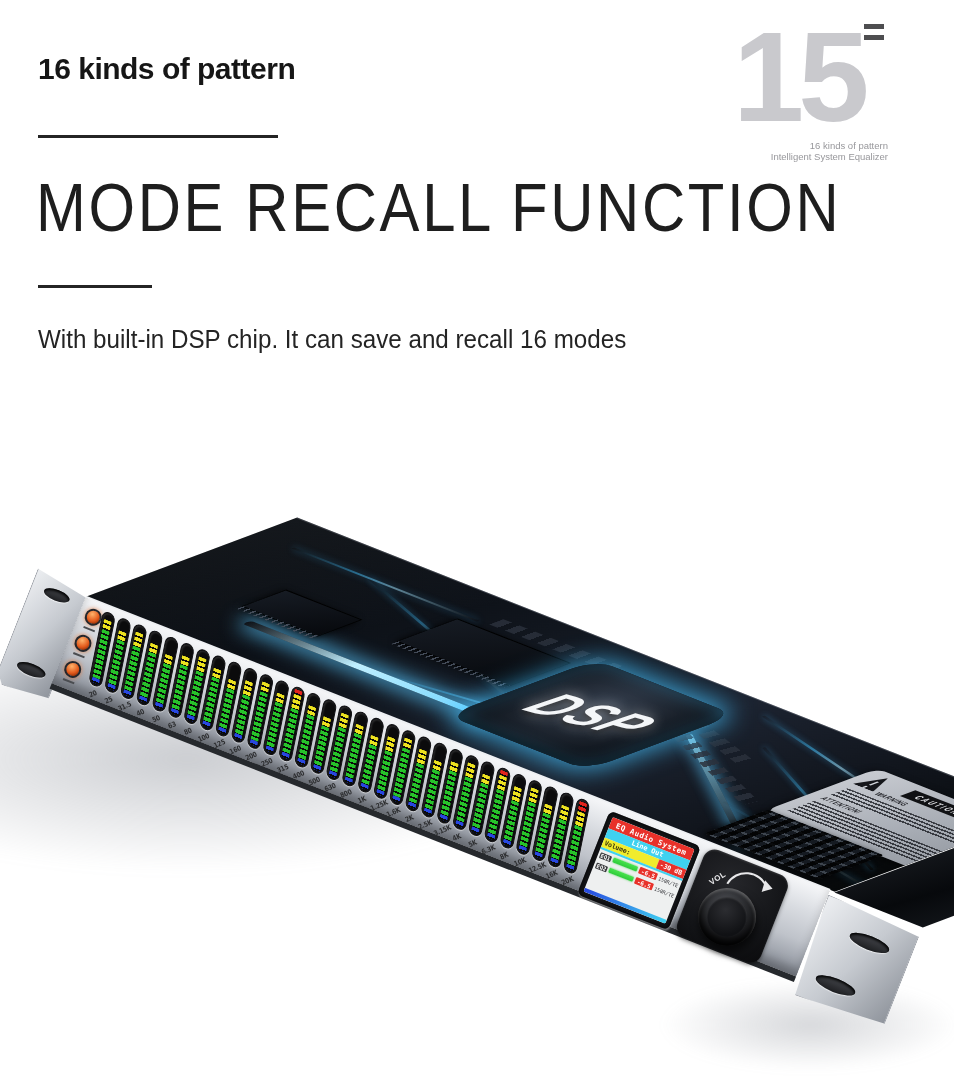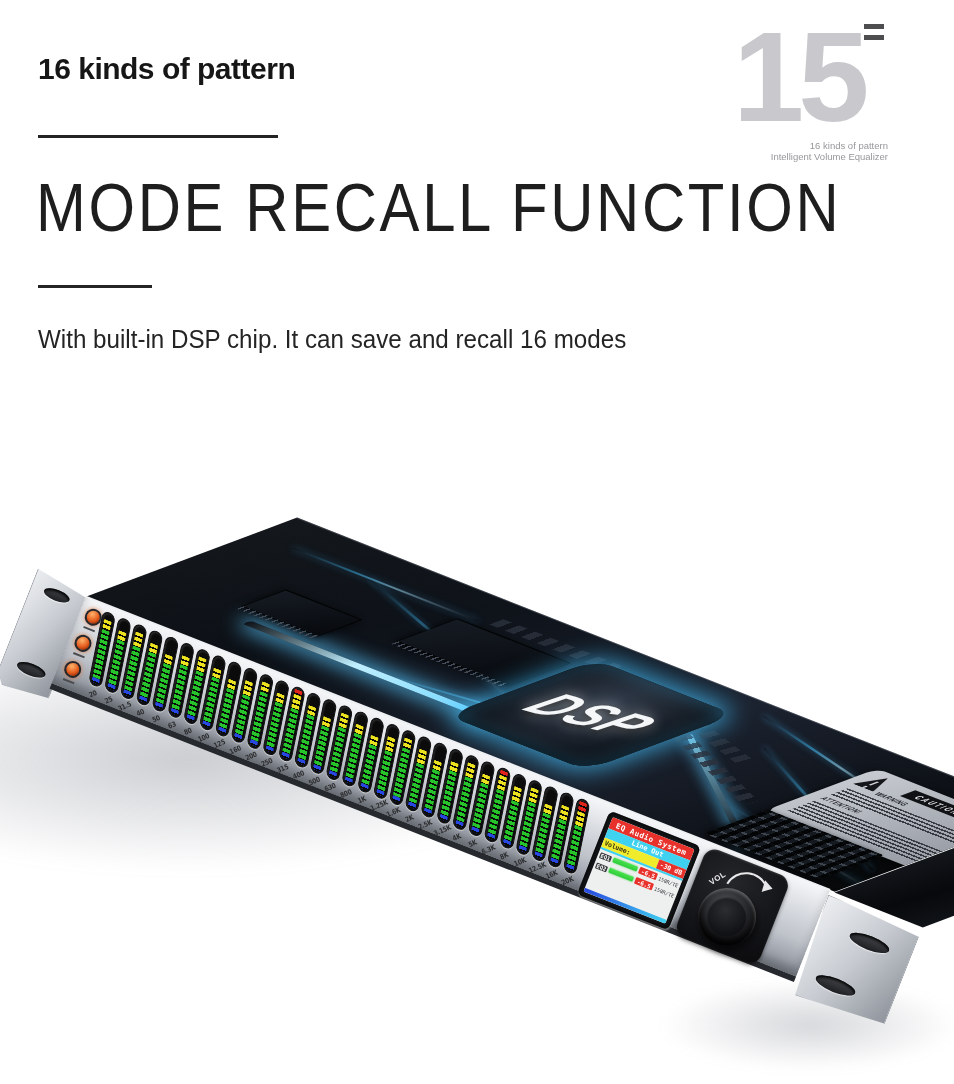--- a/index.html
+++ b/index.html
@@ -185,21 +185,21 @@
   <div class="kicker">16 kinds of pattern</div>
   <div class="rule rule-1"></div>
 
   <div class="equals-icon">
     <div class="bar"></div>
     <div class="bar"></div>
   </div>
   <div class="big16">15</div>
   <div class="big16-caption">
     <div>16 kinds of pattern</div>
-    <div>Intelligent Volume Equalizer</div>
+    <div>Intelligent System Equalizer</div>
   </div>
 
   <h1 class="title">MODE RECALL FUNCTION</h1>
   <div class="rule rule-2"></div>
   <p class="subtitle">With built-in DSP chip. It can save and recall 16 modes</p>
 
   <div class="scene">
     <div class="device-shadow"></div>
     <div class="device-shadow2"></div>
 

